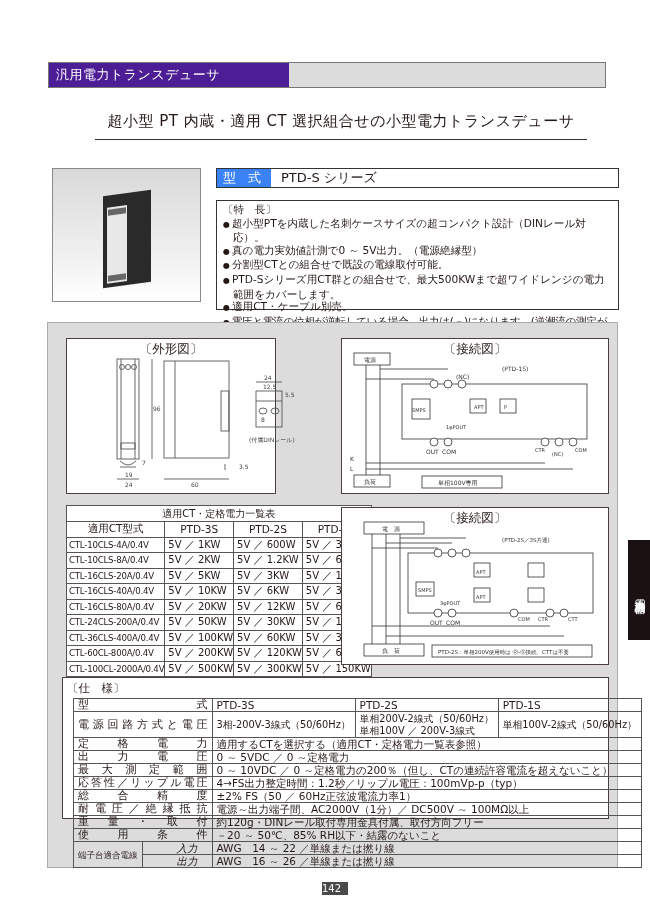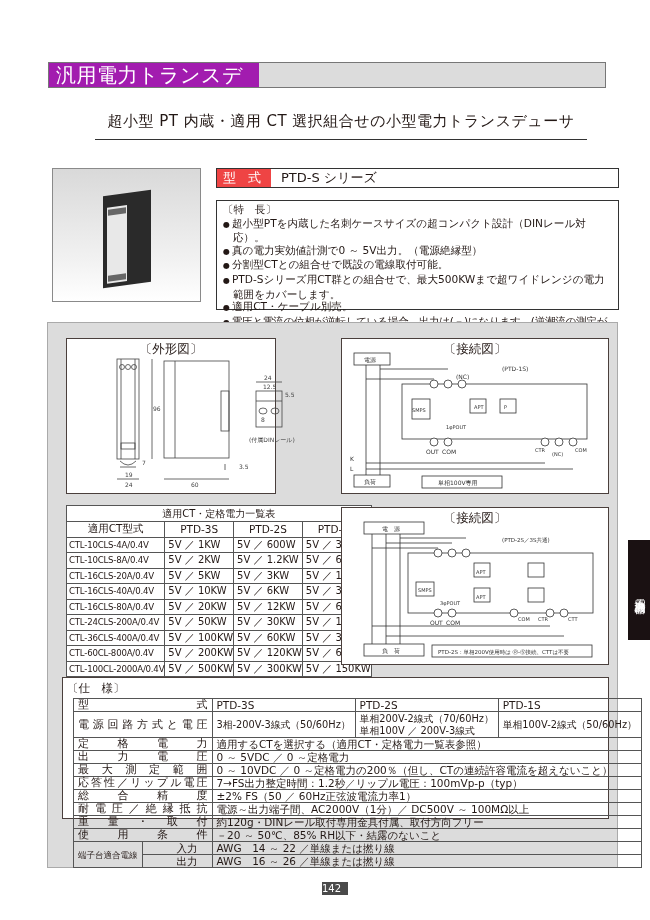--- a/index.html
+++ b/index.html
@@ -1,34 +1,34 @@
 <!DOCTYPE html>
 <html><head>
   <meta charset="utf-8">
   <style>
     * { box-sizing: border-box; margin: 0; padding: 0; }
     body { width: 650px; height: 920px; background: #fff; font-family: "DejaVu Sans", sans-serif; color: #231815; position: relative; overflow: hidden; }
     .abs { position: absolute; }
 
     
     #hdr { left: 48px; top: 62px; width: 558px; height: 26px; border: 1px solid #777; display: flex; }
-    #hdr .blk { background: #a21caf; color: #fff; width: 210px; font-size: 20px; line-height: 24px; padding-left: 7px; letter-spacing: 0.5px; }
+    #hdr .blk { background: #4c1d95; color: #fff; width: 240px; font-size: 13px; line-height: 24px; padding-left: 7px; letter-spacing: 0.5px; }
     #hdr .gry { flex: 1; background: #dcdcdc; }
 
     #subtitle { left: 95px; top: 112px; width: 492px; text-align: center; font-size: 15px; letter-spacing: 0.5px; padding-bottom: 8px; border-bottom: 1.5px solid #333; }
 
     
     #photo { left: 52px; top: 168px; width: 149px; height: 134px; border: 1px solid #8a8a8a; background: linear-gradient(#d9d9d9, #f2f2f2 70%, #fff); }
     #photo .dev { position: absolute; left: 50px; top: 24px; width: 48px; height: 92px; background: #2a2a2a; transform: skewY(-8deg); }
     #photo .dev .face { position: absolute; left: 4px; top: 12px; width: 20px; height: 76px; background: #e8e8e8; }
     #photo .dev .term { position: absolute; left: 5px; width: 18px; height: 6px; background: #666; }
 
     
     #model { left: 216px; top: 168px; width: 403px; height: 20px; border: 1px solid #333; display: flex; align-items: stretch; }
-    #model .lbl { background: #ef4444; color: #fff; width: 54px; font-size: 13px; line-height: 18px; text-align: center; letter-spacing: 4px; }
+    #model .lbl { background: #3b82f6; color: #fff; width: 54px; font-size: 13px; line-height: 18px; text-align: center; letter-spacing: 4px; }
     #model .val { font-size: 13px; line-height: 18px; padding-left: 10px; }
 
     
     #features { left: 216px; top: 200px; width: 403px; height: 110px; border: 1px solid #333; padding: 2px 6px; font-size: 10.6px; line-height: 12.6px; }
     #features .ttl { margin-bottom: 1px; }
     #features li { list-style: none; padding-left: 10px; text-indent: -10px; }
     #features li::before { content: "●"; font-size: 8px; margin-right: 2px; }
 
     
     #panel { left: 47px; top: 322px; width: 571px; height: 546px; background: #dcdcdc; border: 1px solid #aaa; }
@@ -44,21 +44,21 @@
     #ct-table td.v { padding-left: 3px; font-size: 10px; }
 
     
     #spec-wrap { left: 62px; top: 677px; width: 547px; height: 142px; background: #fff; border: 1.5px solid #4a3f3c; }
     #spec-wrap .ttl { position: absolute; left: 4px; top: 3px; font-size: 11.5px; }
     #spec { position: absolute; left: 10px; top: 20px; width: 531px; border-collapse: collapse; font-size: 10.5px; }
     #spec td { border: 1px solid #555; padding: 0 4px; height: 12.8px; line-height: 12px; white-space: nowrap; }
     #spec td.k { text-align: justify; text-align-last: justify; width: 145px; font-size: 11px; }
     #spec tr.tall td { height: 26px; }
     #spec td.kk { font-size: 8.5px; text-align: center; width: 62px; }
-    #spec td.ks { text-align: justify; text-align-last: justify; width: 83px; padding: 0 14px 0 34px; }
+    #spec td.ks { text-align: justify; text-align-last: justify; width: 83px; padding: 0 14px 0 34px; font-style: italic; }
     #spec td.small { font-size: 9.8px; }
 
     
     #sidetab { left: 628px; top: 540px; width: 22px; height: 100px; background: #1a1112; color: #fff; font-size: 11px; writing-mode: vertical-rl; text-align: center; line-height: 22px; letter-spacing: 1px; padding-top: 6px; }
     #pagenum { left: 322px; top: 882px; width: 26px; height: 13px; background: #4a4a4a; color: #fff; font-size: 10px; line-height: 13px; text-align: left; }
 
     svg text { font-family: "DejaVu Sans", sans-serif; }
   </style>
 </head>
 <body>
@@ -312,40 +312,40 @@
         <tr>
       <td class="k" colspan="2">型式</td>
       <td style="width:125px">PTD-3S</td>
       <td style="width:130px">PTD-2S</td>
       <td>PTD-1S</td>
     </tr>
     <tr class="tall">
       <td class="k" colspan="2">電源回路方式と電圧</td>
       <td class="small">3相-200V-3線式（50/60Hz）</td>
       <td class="small">
-            <div>単相200V-2線式（70/60Hz）</div>
+            <div>単相200V-2線式（50/60Hz）</div>
             <div>単相100V ／ 200V-3線式</div>
           </td>
       <td class="small">単相100V-2線式（50/60Hz）</td>
     </tr>
     <tr>
           <td class="k" colspan="2">定格電力</td>
           <td colspan="3">適用するCTを選択する（適用CT・定格電力一覧表参照）</td>
         </tr>
     <tr>
           <td class="k" colspan="2">出力電圧</td>
           <td colspan="3">0 ～ 5VDC ／ 0 ～定格電力</td>
         </tr>
     <tr>
           <td class="k" colspan="2">最大測定範囲</td>
           <td colspan="3">0 ～ 10VDC ／ 0 ～定格電力の200％（但し、CTの連続許容電流を超えないこと）</td>
         </tr>
     <tr>
           <td class="k" colspan="2">応答性／リップル電圧</td>
-          <td colspan="3">7→FS出力整定時間：1.2秒／リップル電圧：100mVp-p（typ）</td>
+          <td colspan="3">4→FS出力整定時間：1.2秒／リップル電圧：100mVp-p（typ）</td>
         </tr>
     <tr>
           <td class="k" colspan="2">総合精度</td>
           <td colspan="3">±2% FS（50 ／ 60Hz正弦波電流力率1）</td>
         </tr>
     <tr>
           <td class="k" colspan="2">耐電圧／絶縁抵抗</td>
           <td colspan="3">電源～出力端子間、AC2000V（1分）／ DC500V ～ 100MΩ以上</td>
         </tr>
     <tr>

